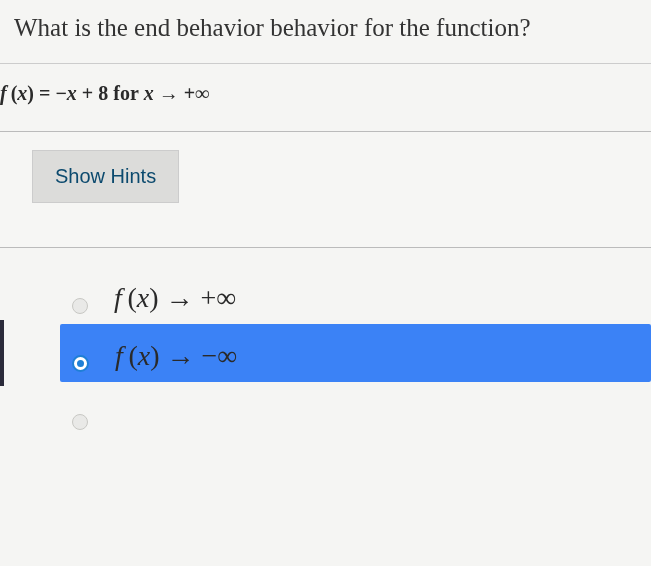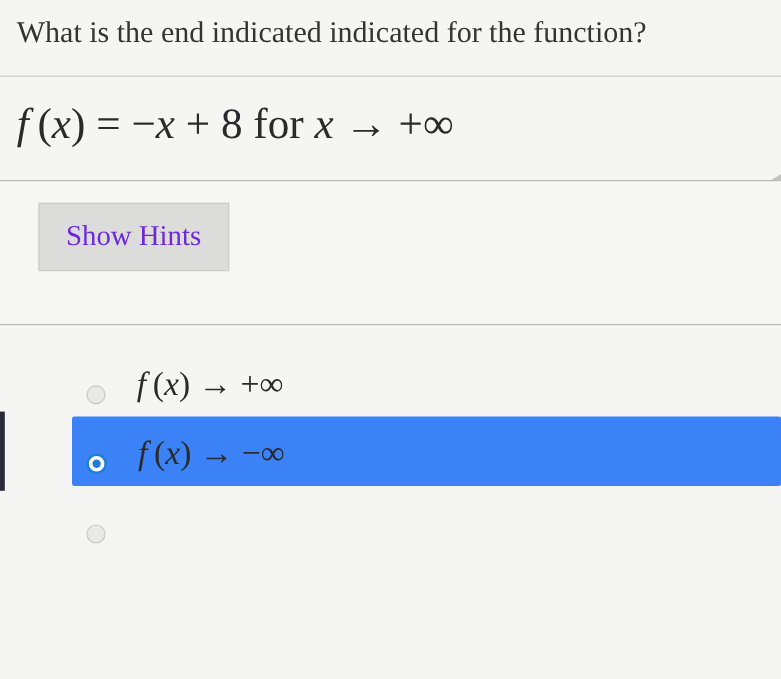--- a/index.html
+++ b/index.html
@@ -16,45 +16,46 @@
       overflow: hidden;
     }
     .question {
       font-size: 25px;
       padding: 12px 14px 18px 14px;
       color: #333;
       border-bottom: 1px solid #ccc;
       line-height: 1.3;
     }
     .equation-row {
-      font-size: 36px;
-      padding: 18px 14px 26px 14px;
+      font-size: 20px;
+      padding: 18px 14px 26px 0;
       font-style: italic;
       font-family: 'Times New Roman', serif;
       position: relative;
+      font-weight: bold;
     }
     .equation-row .upright {
       font-style: normal;
     }
     .hint-box {
       border: 1px solid #bbb;
       border-left: none;
       border-right: none;
       margin: 0;
       padding: 18px 32px 44px 32px;
       background: #f6f6f4;
       position: relative;
     }
     .show-hints-btn {
       background: #dcdcda;
       border: 1px solid #ccc;
       padding: 14px 22px;
-      font-size: 24px;
-      font-family: Liberation Serif, serif;
-      color: #6d28d9;
+      font-size: 20px;
+      font-family: Liberation Sans, sans-serif;
+      color: #0c4a6e;
       cursor: pointer;
     }
     .answers {
       padding: 18px 0 0 60px;
     }
     .answer-row {
       display: flex;
       align-items: flex-end;
       padding: 10px 0 10px 12px;
       font-size: 28px;
@@ -111,21 +112,21 @@
       width: 0;
       height: 0;
       border-top: 24px solid transparent;
       border-right: 40px solid #979793;
       opacity: 0.55;
     }
   </style>
 </head>
 <body>
 
-<div class="question">What is the end indicated indicated for the function?</div>
+<div class="question">What is the end behavior behavior for the function?</div>
 
 <div class="equation-row"><span>f </span><span class="upright">(</span><span>x</span><span class="upright">)</span> <span class="upright">=</span> <span class="upright">−</span><span>x</span> <span class="upright">+ 8</span> <span class="upright">for</span> <span>x</span> <span class="upright">→ +∞</span></div>
 
 <div class="corner-triangle"></div>
 
 <div class="hint-box">
   <button class="show-hints-btn">Show Hints</button>
 </div>
 
 <div class="answers">

